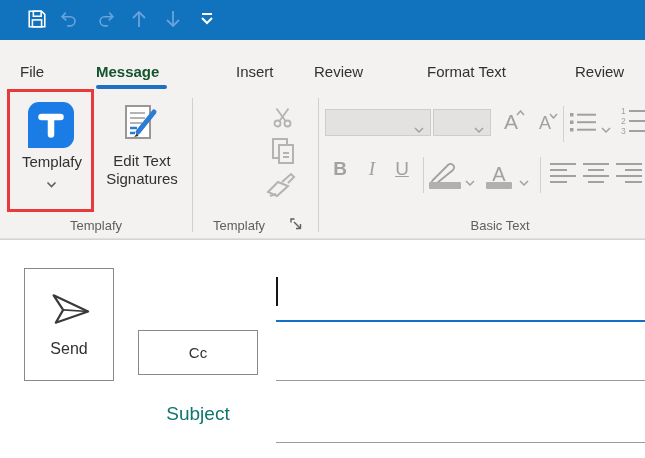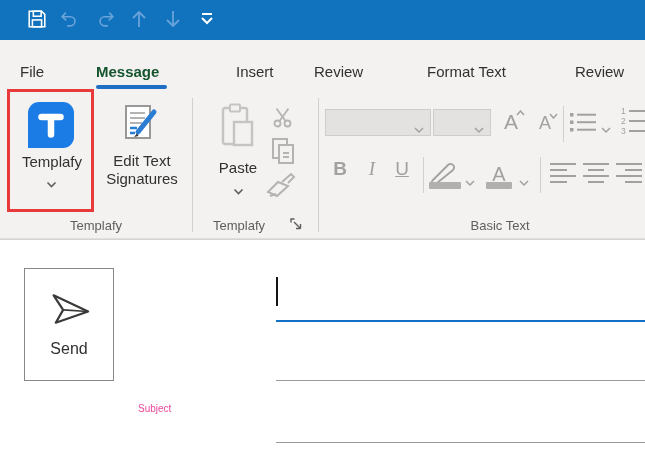--- a/index.html
+++ b/index.html
@@ -133,35 +133,20 @@
     </span>
     <span class="abs rlabel" style="left:0;top:57px;width:88px;">Edit Text</span>
     <span class="abs rlabel" style="left:0;top:75px;width:88px;">Signatures</span>
   </button>
 
   <div class="abs grp-label" style="left:10px;top:218px;width:172px;">Templafy</div>
   <div class="abs grp-divider" style="left:192px;top:98px;height:134px;"></div>
 
   <div class="abs hl-box" style="left:7px;top:89px;width:87px;height:123px;"></div>
 
-  <button class="abs rbtn" style="left:210px;top:95px;width:56px;height:102px;">
-    <span class="abs" style="left:9px;top:8px;width:38px;height:46px;display:block;">
-      <svg width="38" height="46" viewBox="0 0 38 46" fill="none">
-        <rect x="4" y="5" width="24" height="36" rx="2" stroke="#c6c4c2" stroke-width="2.4" fill="none"></rect>
-        <rect x="11" y="1.5" width="10" height="7" rx="1" fill="#f3f2f1" stroke="#c6c4c2" stroke-width="2"></rect>
-        <rect x="15" y="19" width="18" height="23" fill="#f3f2f1" stroke="#c6c4c2" stroke-width="2.4"></rect>
-      </svg>
-    </span>
-    <span class="abs rlabel" style="left:0;top:64px;width:56px;">Paste</span>
-    <span class="abs" style="left:23px;top:89px;">
-      <svg width="11" height="8" viewBox="0 0 11 8" fill="none" stroke="#605e5c" stroke-width="1.6">
-        <path d="M1.5 1.5 L5.5 5.5 L9.5 1.5"></path>
-      </svg>
-    </span>
-  </button>
 
   <button class="abs rbtn" style="left:270px;top:105px;width:26px;height:26px;">
     <span>
       <svg width="24" height="24" viewBox="0 0 24 24" fill="none" stroke="#b5b3b1" stroke-width="1.8">
         <circle cx="6.5" cy="18.5" r="3"></circle>
           <circle cx="16.5" cy="18.5" r="3"></circle>
         <path d="M8.5 16 L17.5 3.5"></path>
           <path d="M14.5 16 L5.5 3.5"></path>
       </svg>
     </span>
@@ -330,22 +315,23 @@
   <button class="abs field-btn" style="left:24px;top:268px;width:90px;height:113px;flex-direction:column;">
     <span style="display:block;transform:rotate(6deg);margin-bottom:8px;">
       <svg width="50" height="38" viewBox="0 0 50 38" fill="none" stroke="#3b3a39" stroke-width="2.2" stroke-linejoin="round">
         <path d="M8 6 L44 18.5 L13 33 L19 19.5 Z"></path>
         <path d="M19 19.5 L44 18.5" stroke-width="1.6"></path>
       </svg>
     </span>
     <span style="font-size:16px;">Send</span>
   </button>
 
-
-  <div class="abs" style="left:138px;top:403px;width:120px;font-size:10px;color:#ec4899;">Subject</div>
+  <button class="abs field-btn" style="left:138px;top:330px;width:120px;height:45px;">Cc</button>
+
+  <div class="abs" style="left:138px;top:403px;width:120px;text-align:center;font-size:19px;color:#0f766e;">Subject</div>
 
   <div class="abs" style="left:276px;top:266px;width:369px;height:56px;">
     <div class="abs caret" style="left:0;top:11px;height:29px;"></div>
     <div class="abs" style="left:0;top:54px;width:369px;height:2px;background:#1271c4;"></div>
   </div>
 
   <div class="abs" style="left:276px;top:330px;width:369px;height:51px;">
     <div class="abs underline" style="left:0;top:50px;width:369px;height:1px;"></div>
   </div>
 

